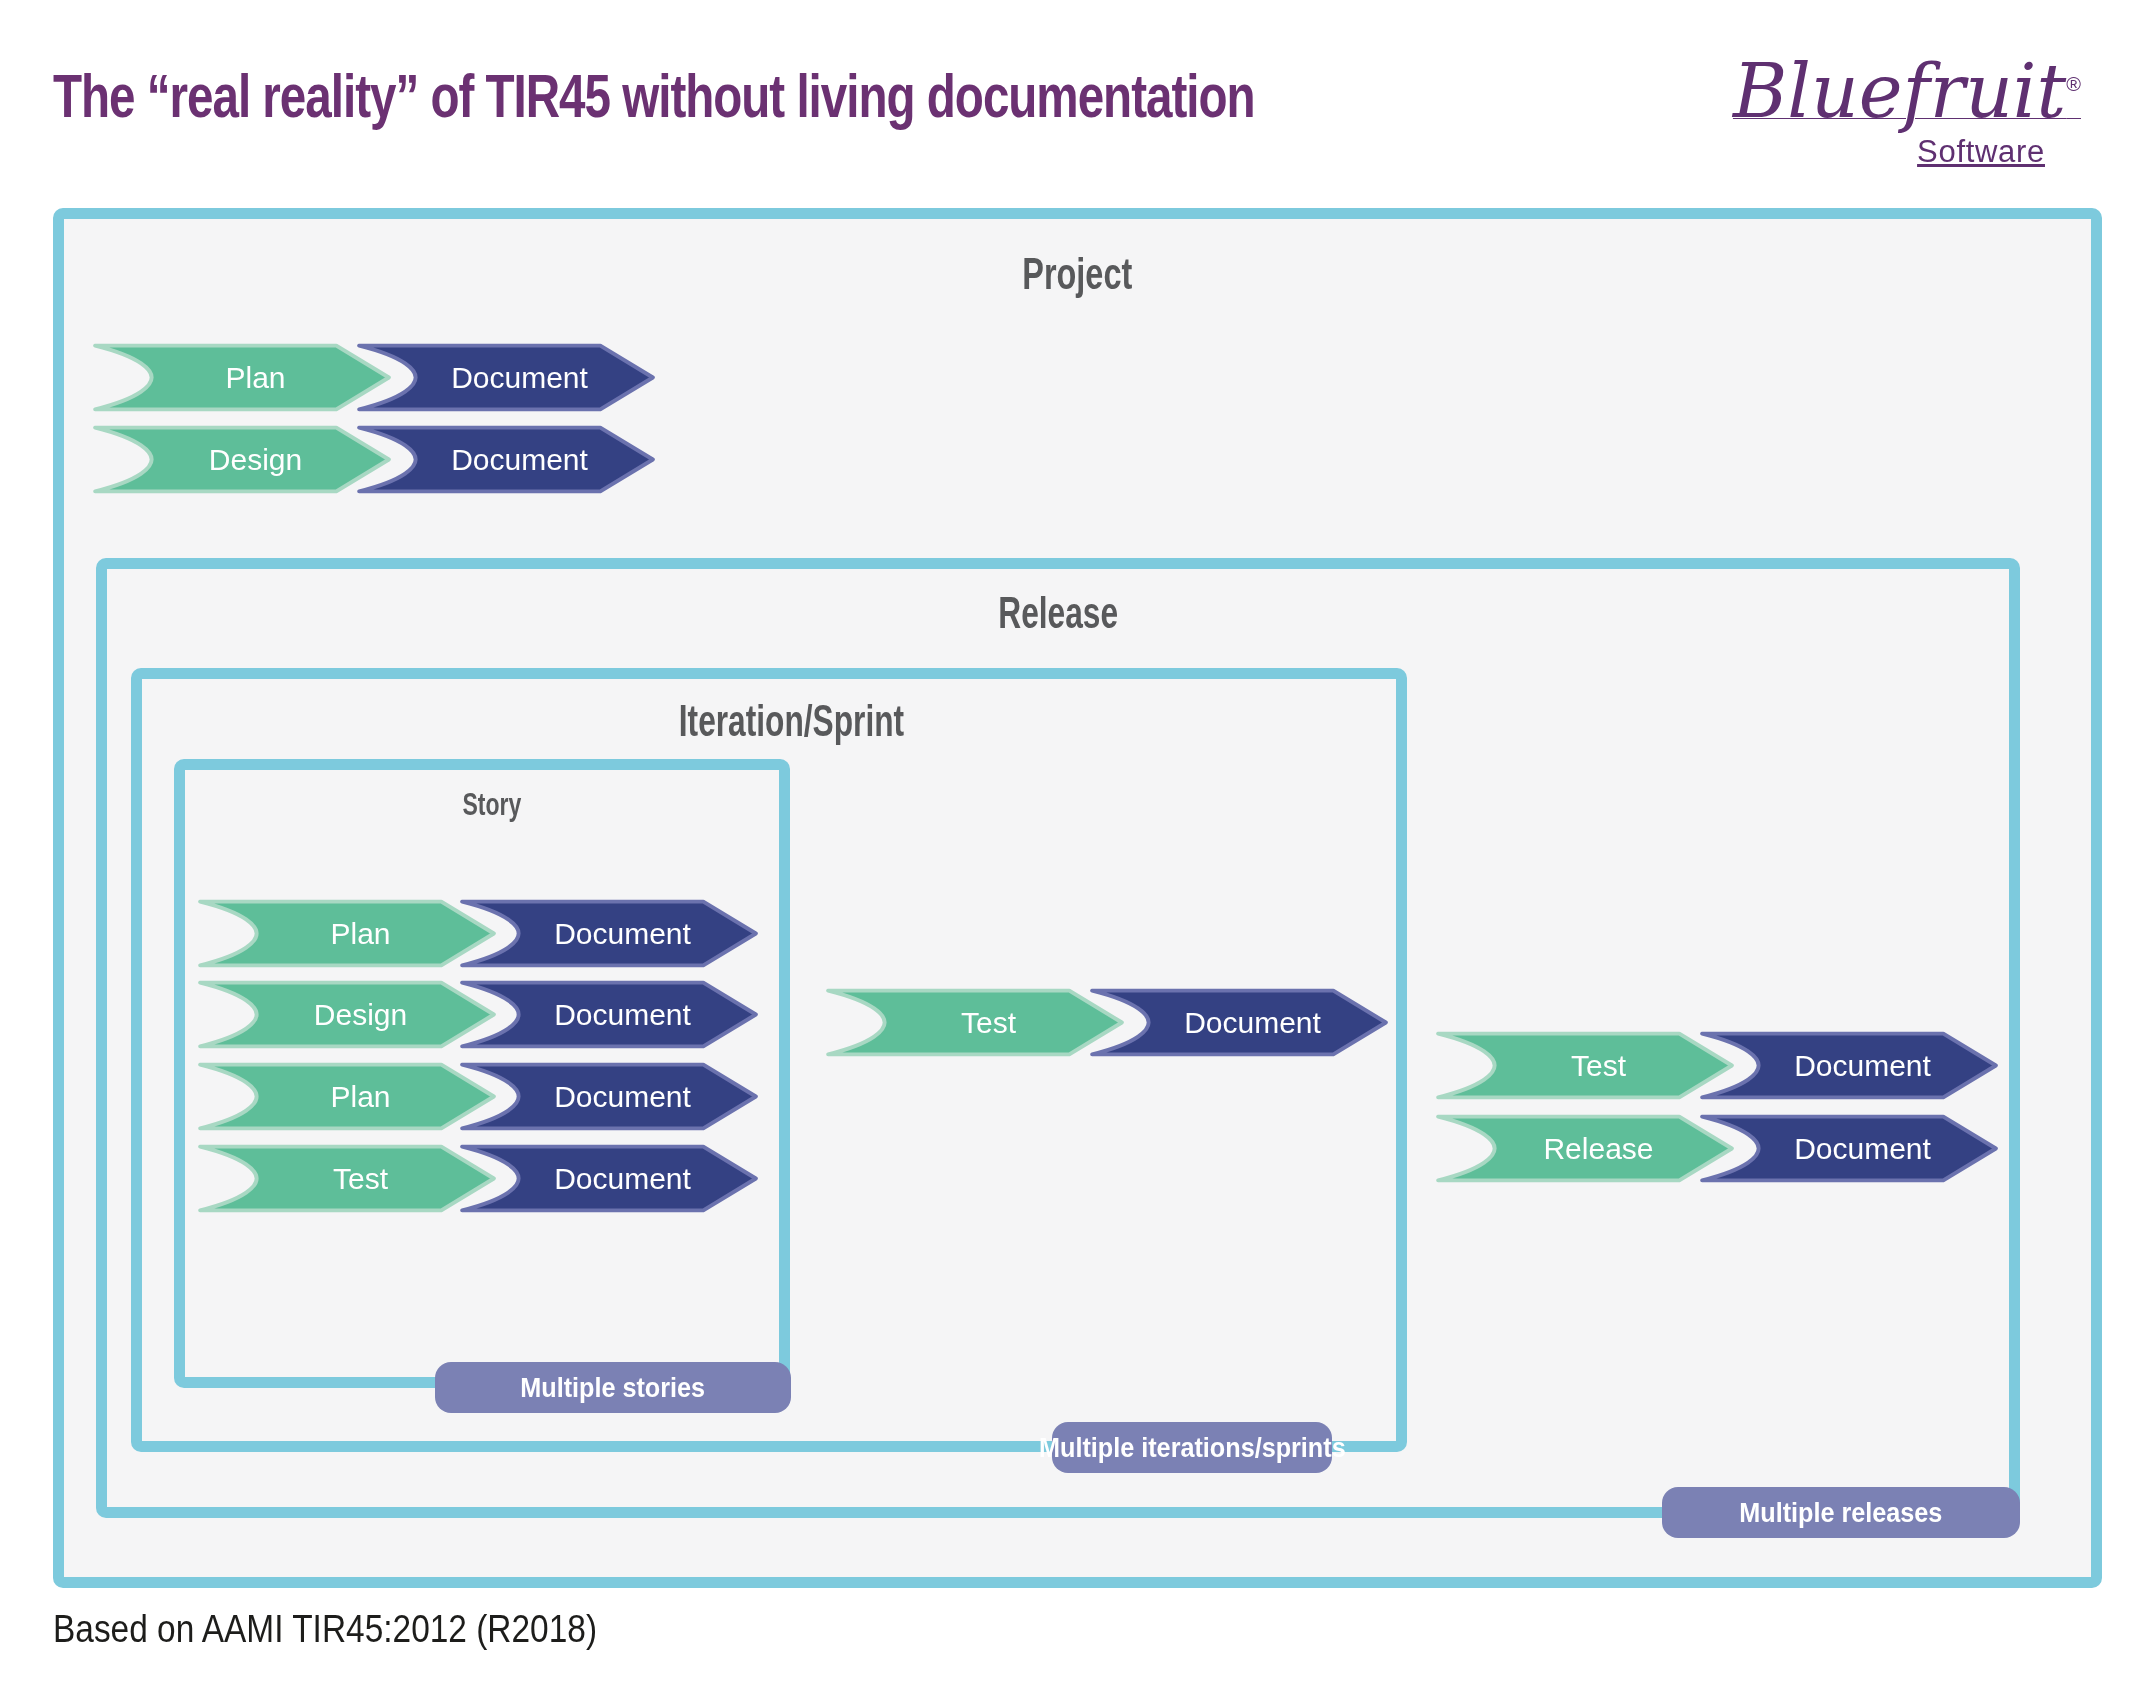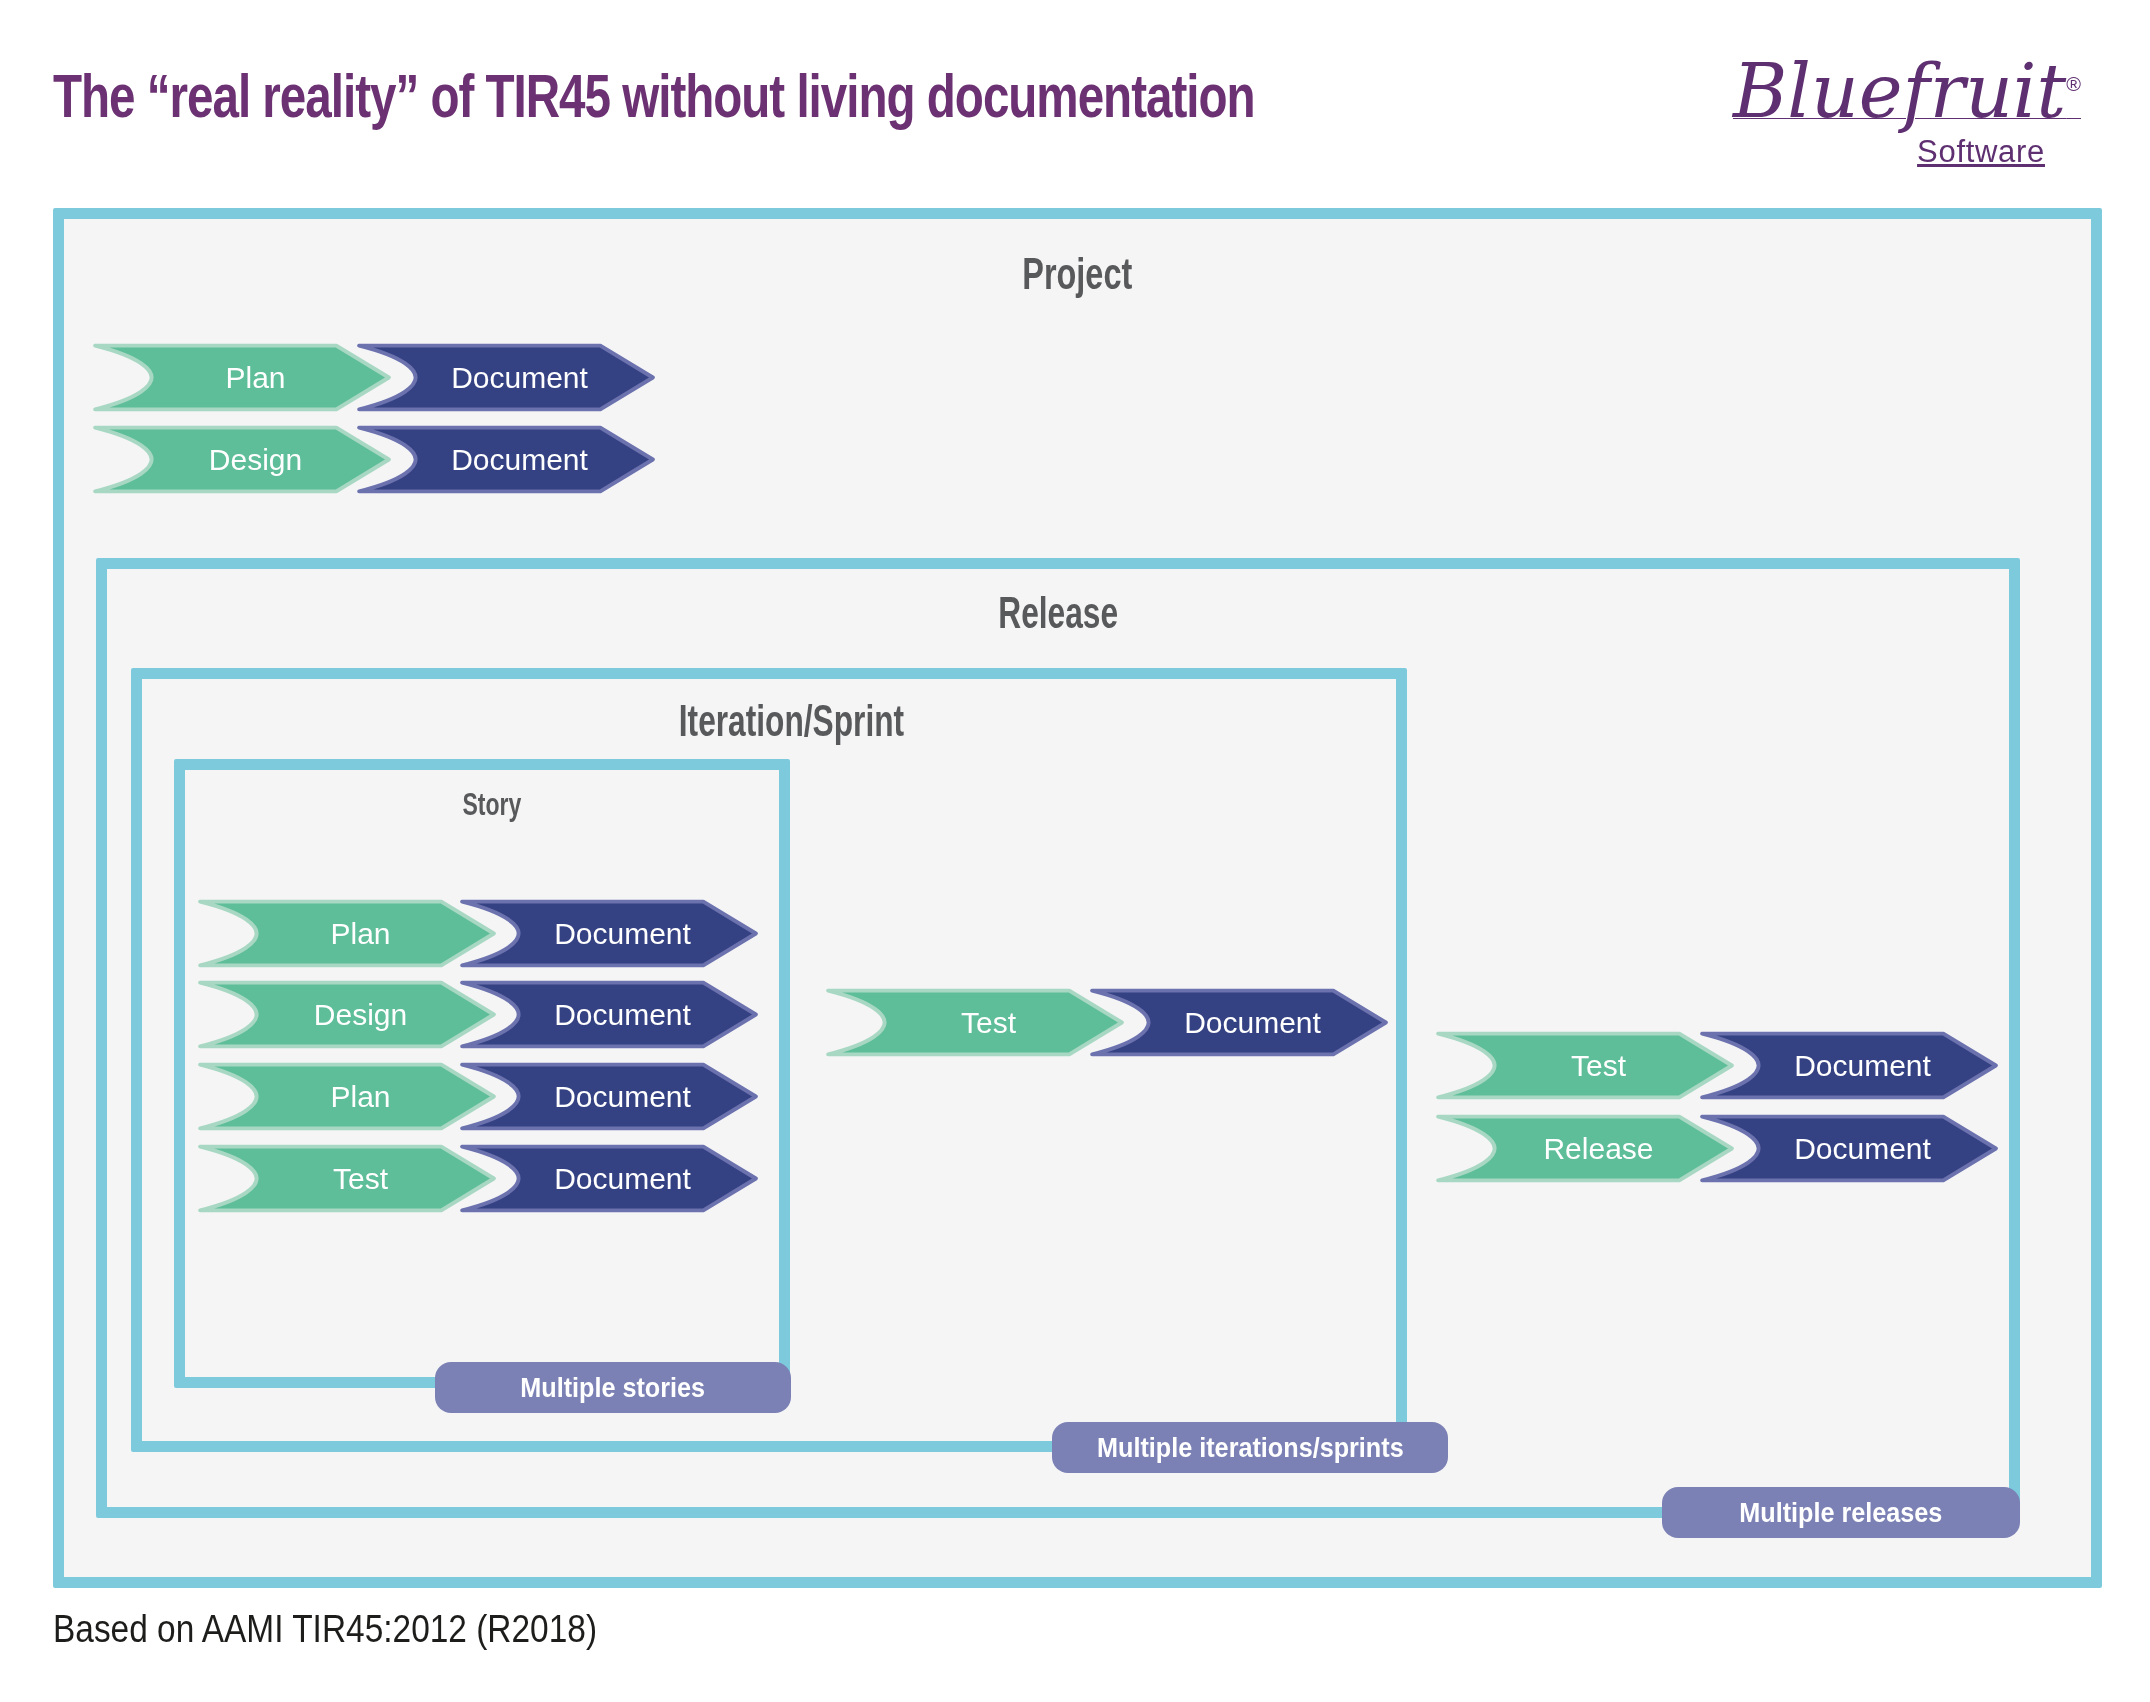--- a/index.html
+++ b/index.html
@@ -25,21 +25,21 @@
     position:absolute;left:53px;top:61px;font-size:61px;font-weight:bold;
     color:var(--title-purple);white-space:nowrap;letter-spacing:-1.3px;
     transform:scaleX(0.78);transform-origin:left top;
   }
   
   .logo{position:absolute;top:53px;right:70px;text-align:right;color:var(--logo-purple);text-decoration:underline;}
   .logo-brand{font-family:"DejaVu Serif",serif;font-style:italic;font-size:74px;line-height:1.05;white-space:nowrap;}
   .logo-reg{font-size:20px;vertical-align:super;font-family:"Liberation Sans",sans-serif;font-style:normal;}
   .logo-suffix{display:block;font-size:31px;letter-spacing:0.7px;margin-top:3px;padding-right:36px;}
   
-  .frame{position:absolute;border:11.2px solid var(--accent-blue);border-radius:2px;box-sizing:border-box;z-index:1;}
+  .frame{position:absolute;border:11.2px solid var(--accent-blue);border-radius:10px;box-sizing:border-box;z-index:1;}
   #project-box{left:53px;top:208px;width:2049px;height:1380px;background:var(--panel-gray);}
   #release-box{left:96px;top:558px;width:1924px;height:960px;}
   #iteration-box{left:131px;top:668px;width:1276px;height:784px;}
   #story-box{left:174px;top:759px;width:616px;height:629px;}
   .frame-title{position:absolute;left:0;right:0;text-align:center;color:var(--header-gray);font-weight:bold;}
   #project-box .frame-title{top:29px;font-size:45px;}
   #release-box .frame-title{top:18.5px;font-size:44px;}
   #iteration-box .frame-title{top:17px;font-size:44px;margin-left:44px;}
   #story-box .frame-title{top:16px;font-size:32px;margin-left:20px;}
   .condensed{display:inline-block;transform:scaleX(0.72);transform-origin:center top;white-space:nowrap;}
@@ -211,21 +211,21 @@
     <svg viewBox="0 0 455 105">
         <use href="#chev"></use>
       </svg>
     <span class="label">Document</span>
   </div>
 
 
   <div class="badge" style="left:435px;top:1362px;width:356px;">
     <span class="condensed-badge">Multiple stories</span>
   </div>
-  <div class="badge" style="left:1052px;top:1422px;width:396px;">
+  <div class="badge" style="left:1052px;top:1422px;width:280px;">
     <span class="condensed-badge">Multiple iterations/sprints</span>
   </div>
   <div class="badge" style="left:1662px;top:1487px;width:358px;">
     <span class="condensed-badge">Multiple releases</span>
   </div>
 
   <div class="footer-note">Based on AAMI TIR45:2012 (R2018)</div>
 
 </div>
 

